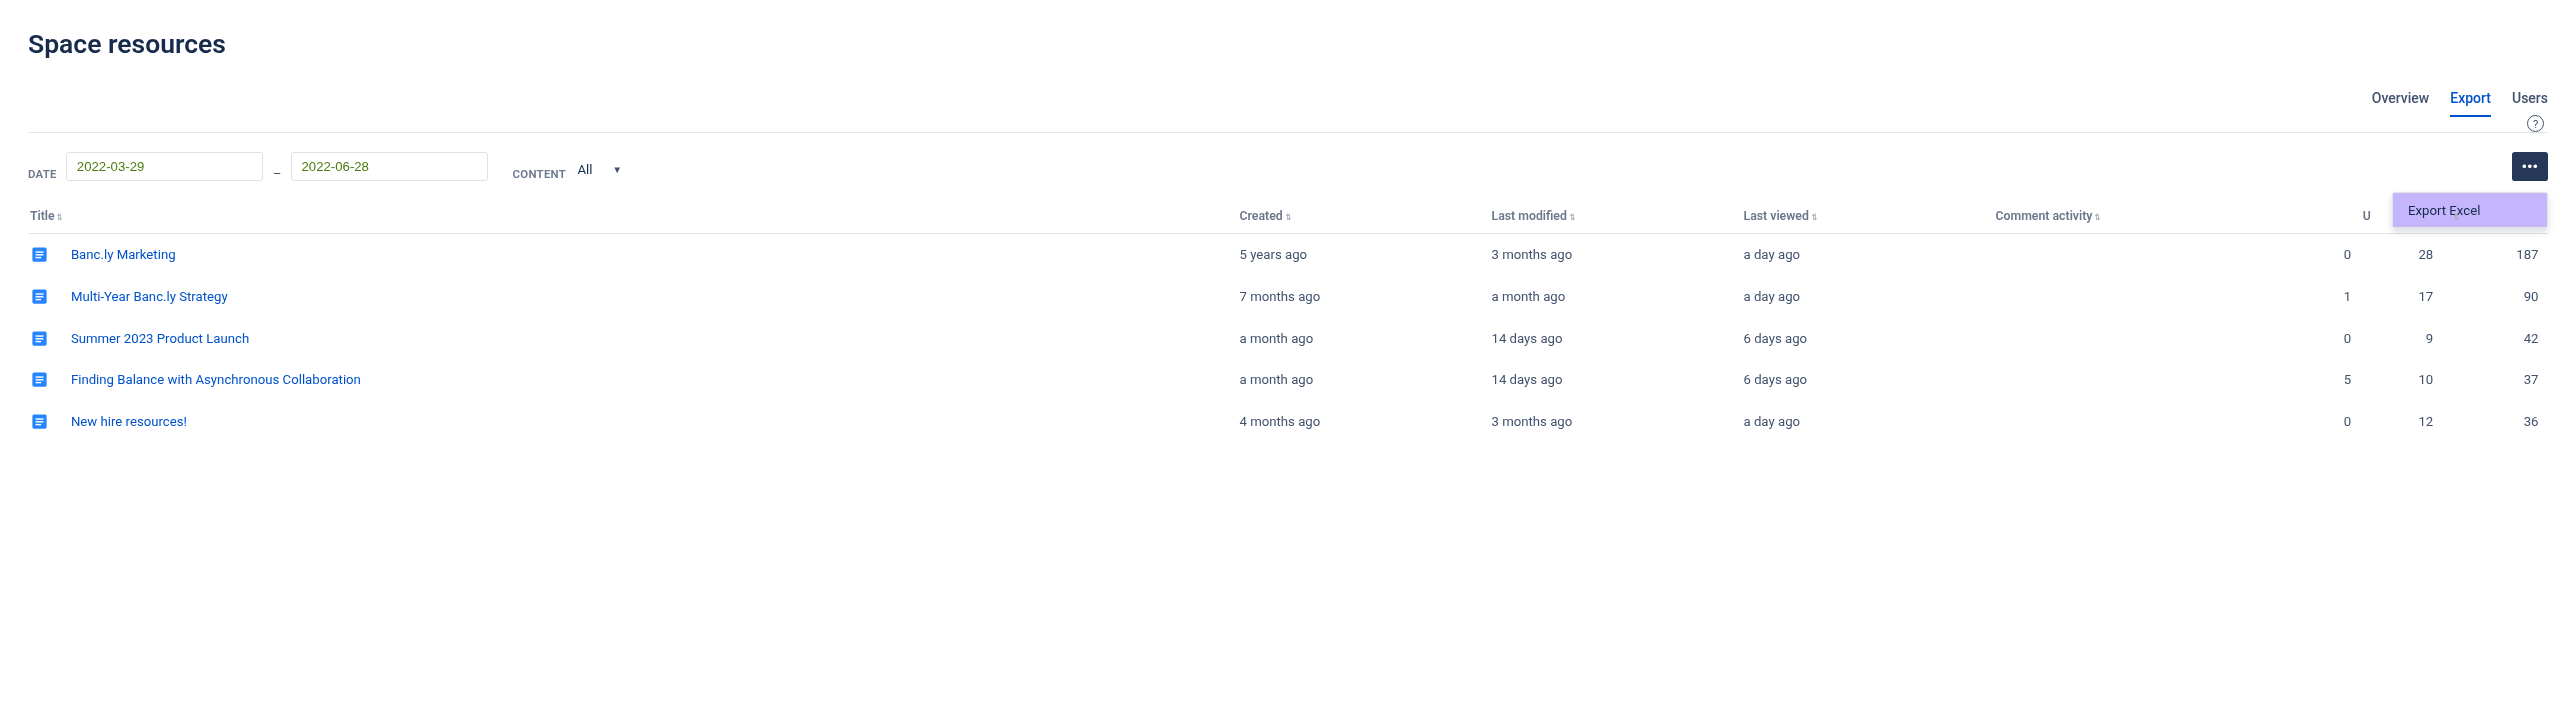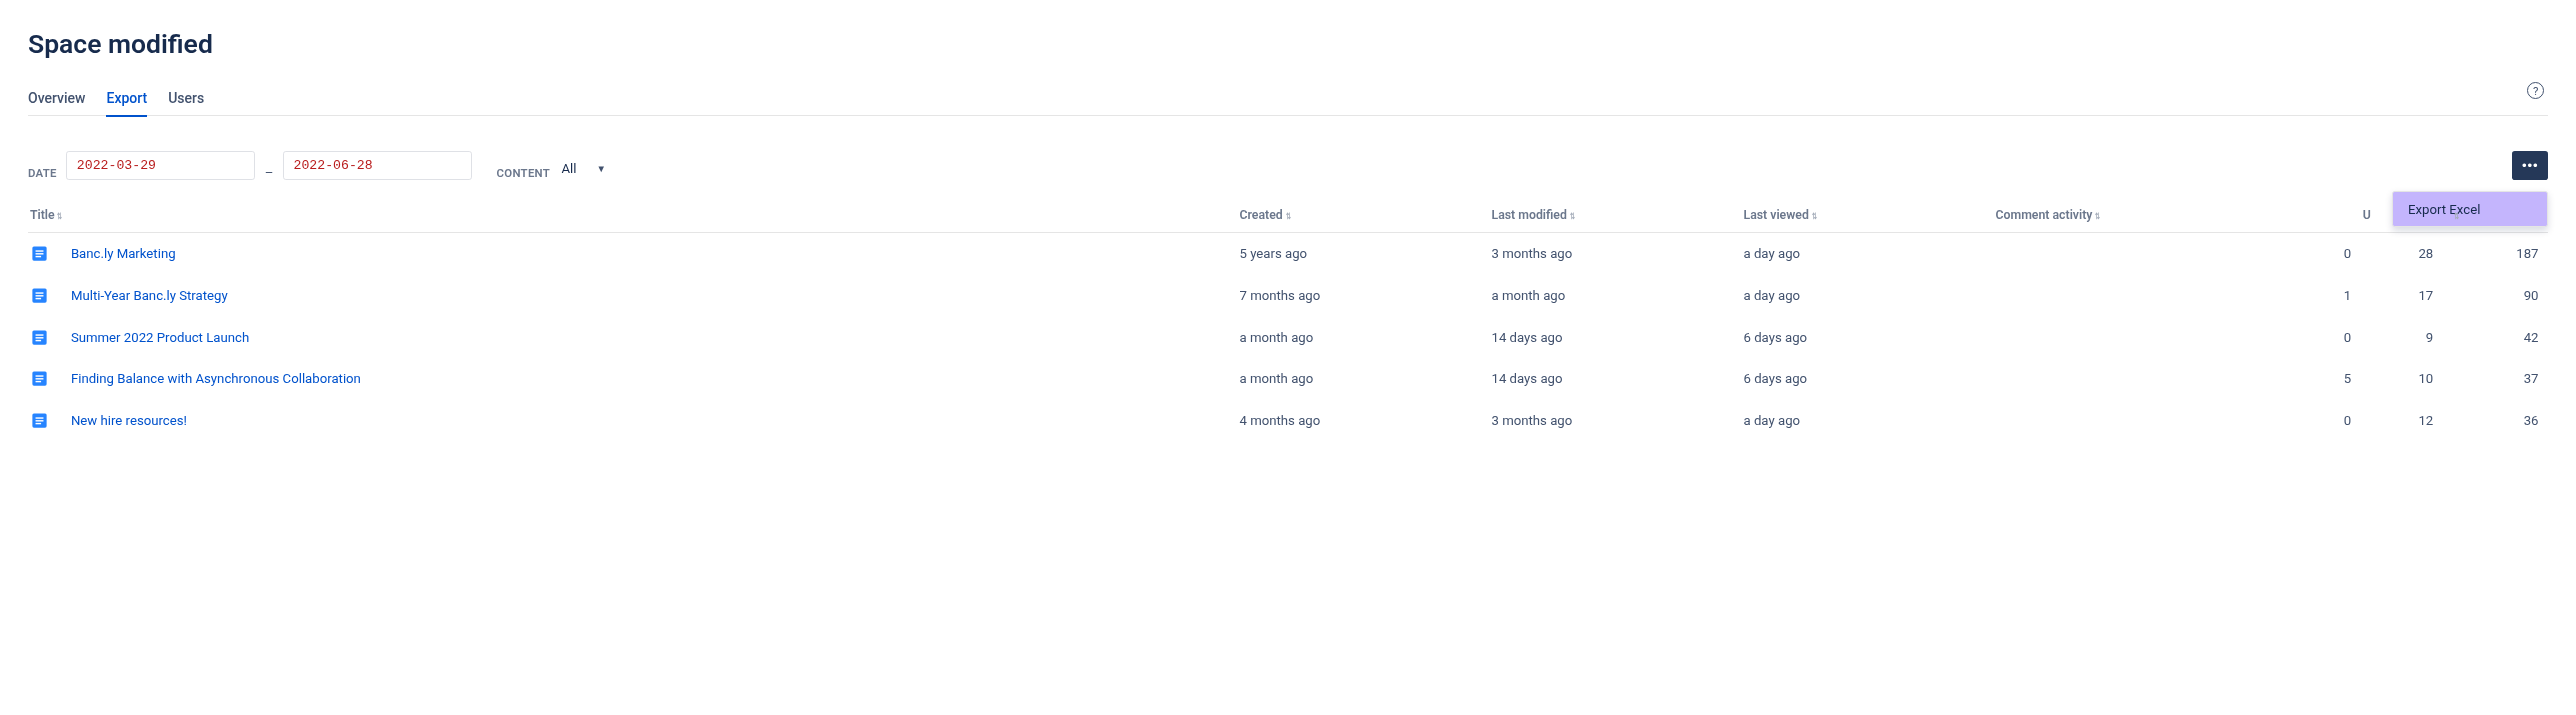--- a/index.html
+++ b/index.html
@@ -15,23 +15,24 @@
     }
     .page-title {
       font-size: 26.5px;
       font-weight: 600;
       color: #172B4D;
       margin-bottom: 23px;
     }
     .tabs-row {
       display: flex;
       justify-content: space-between;
-      align-items: flex-start;
+      align-items: flex-end;
       border-bottom: 1.9px solid #e5e5e5;
-      margin-bottom: 35px;
+      margin-bottom: 19px;
+      flex-direction: column;
     }
     .tabs {
       display: flex;
       gap: 21px;
     }
     .tab {
       padding: 7.6px 0 9.5px 0;
       font-size: 14px;
       font-weight: 500;
       color: #42526E;
@@ -73,23 +74,23 @@
       font-weight: 600;
       color: #6B778C;
       letter-spacing: 0.3px;
       text-transform: uppercase;
     }
     .date-input {
       border: 1.9px solid #DFE1E6;
       border-radius: 2.8px;
       padding: 5.7px 9.5px;
       font-size: 13.2px;
-      color: #b91c1c;
+      color: #4d7c0f;
       background: #fff;
-      font-family: Liberation Mono, monospace;
+      font-family: Liberation Sans, sans-serif;
     }
     .date-sep {
       color: #42526E;
       font-size: 13.2px;
     }
     .content-select {
       display: flex;
       align-items: center;
       gap: 20px;
       font-size: 13.2px;
@@ -177,21 +178,21 @@
       text-align: right;
     }
     .col-title { width: 48%; }
     .col-created { width: 10%; }
     .col-modified { width: 10%; }
     .col-viewed { width: 10%; }
   </style>
 </head>
 <body>
 
-<h1 class="page-title">Space modified</h1>
+<h1 class="page-title">Space resources</h1>
 
 <div class="tabs-row">
   <div class="tabs">
     <div class="tab">Overview</div>
     <div class="tab active">Export</div>
     <div class="tab">Users</div>
   </div>
   <div class="help-icon">?</div>
 </div>
 
@@ -269,21 +270,21 @@
 
   <tr>
     <td>
       <div class="title-cell">
         <svg class="page-icon" viewBox="0 0 24 24" fill="none">
           <rect x="3" y="3" width="18" height="18" rx="2" fill="#2684FF"></rect>
           <rect x="7" y="8" width="10" height="1.8" fill="#fff"></rect>
           <rect x="7" y="11.5" width="10" height="1.8" fill="#fff"></rect>
           <rect x="7" y="15" width="7" height="1.8" fill="#fff"></rect>
         </svg>
-        <a class="page-link">Summer 2022 Product Launch</a>
+        <a class="page-link">Summer 2023 Product Launch</a>
       </div>
     </td>
     <td>a month ago</td>
     <td>14 days ago</td>
     <td>6 days ago</td>
     <td class="num-col">0</td>
     <td class="num-col">9</td>
     <td class="num-col">42</td>
   </tr>
 

